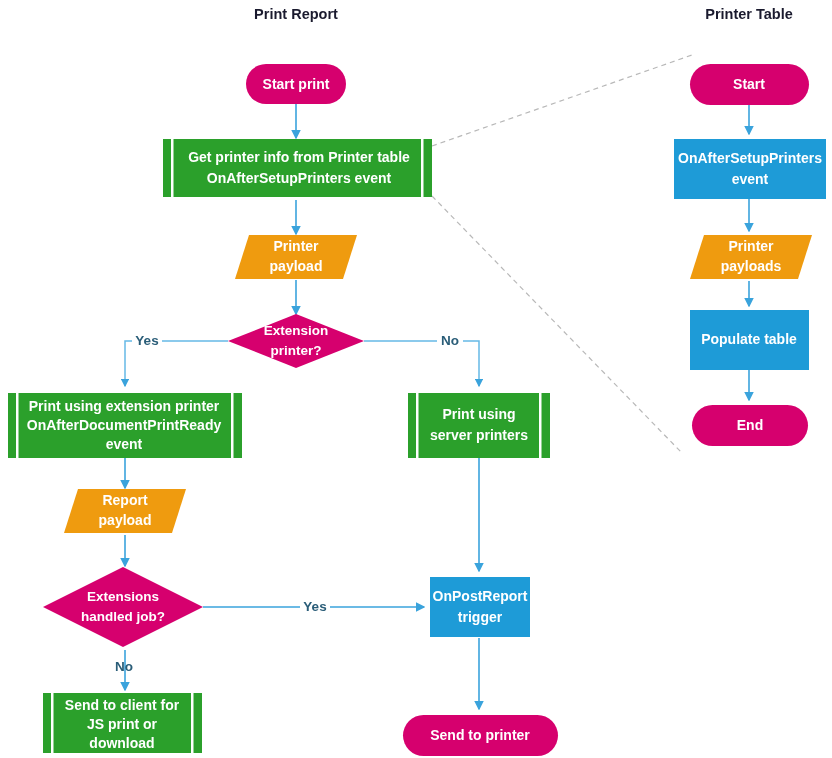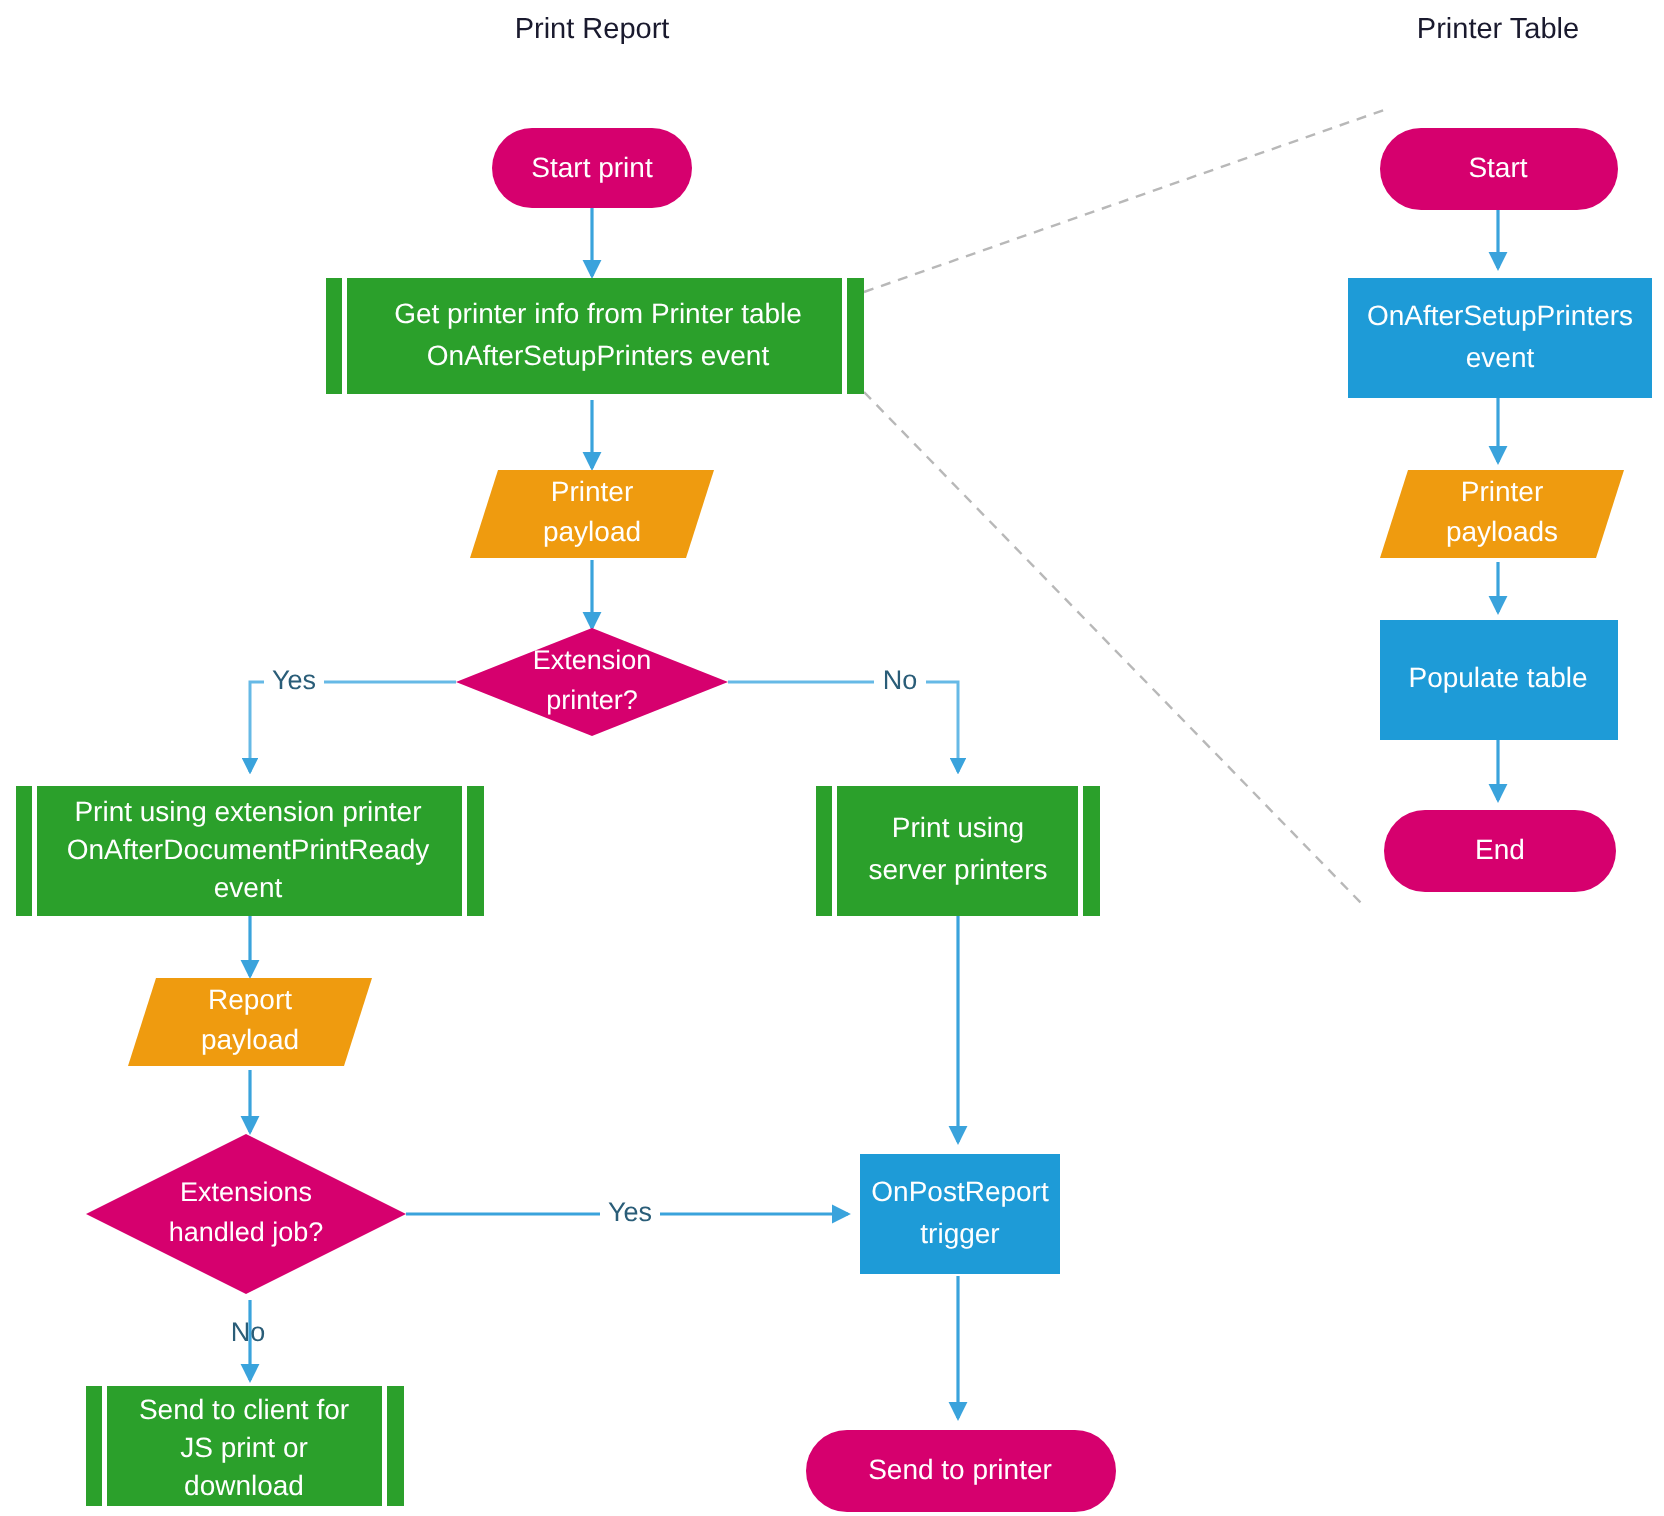--- a/index.html
+++ b/index.html
@@ -10,20 +10,21 @@
   body {
     width: 832px;
     height: 758px;
     font-family: "Liberation Sans", sans-serif;
     overflow: hidden;
   }
   #diagram-root {
     position: relative;
     width: 832px;
     height: 559px;
+    font-weight: bold;
   }
   svg#flowchart {
     display: block;
     width: 832px;
     height: 758px;
   }
   text {
     font-family: "Liberation Sans", sans-serif;
   }
   .lane-title {

